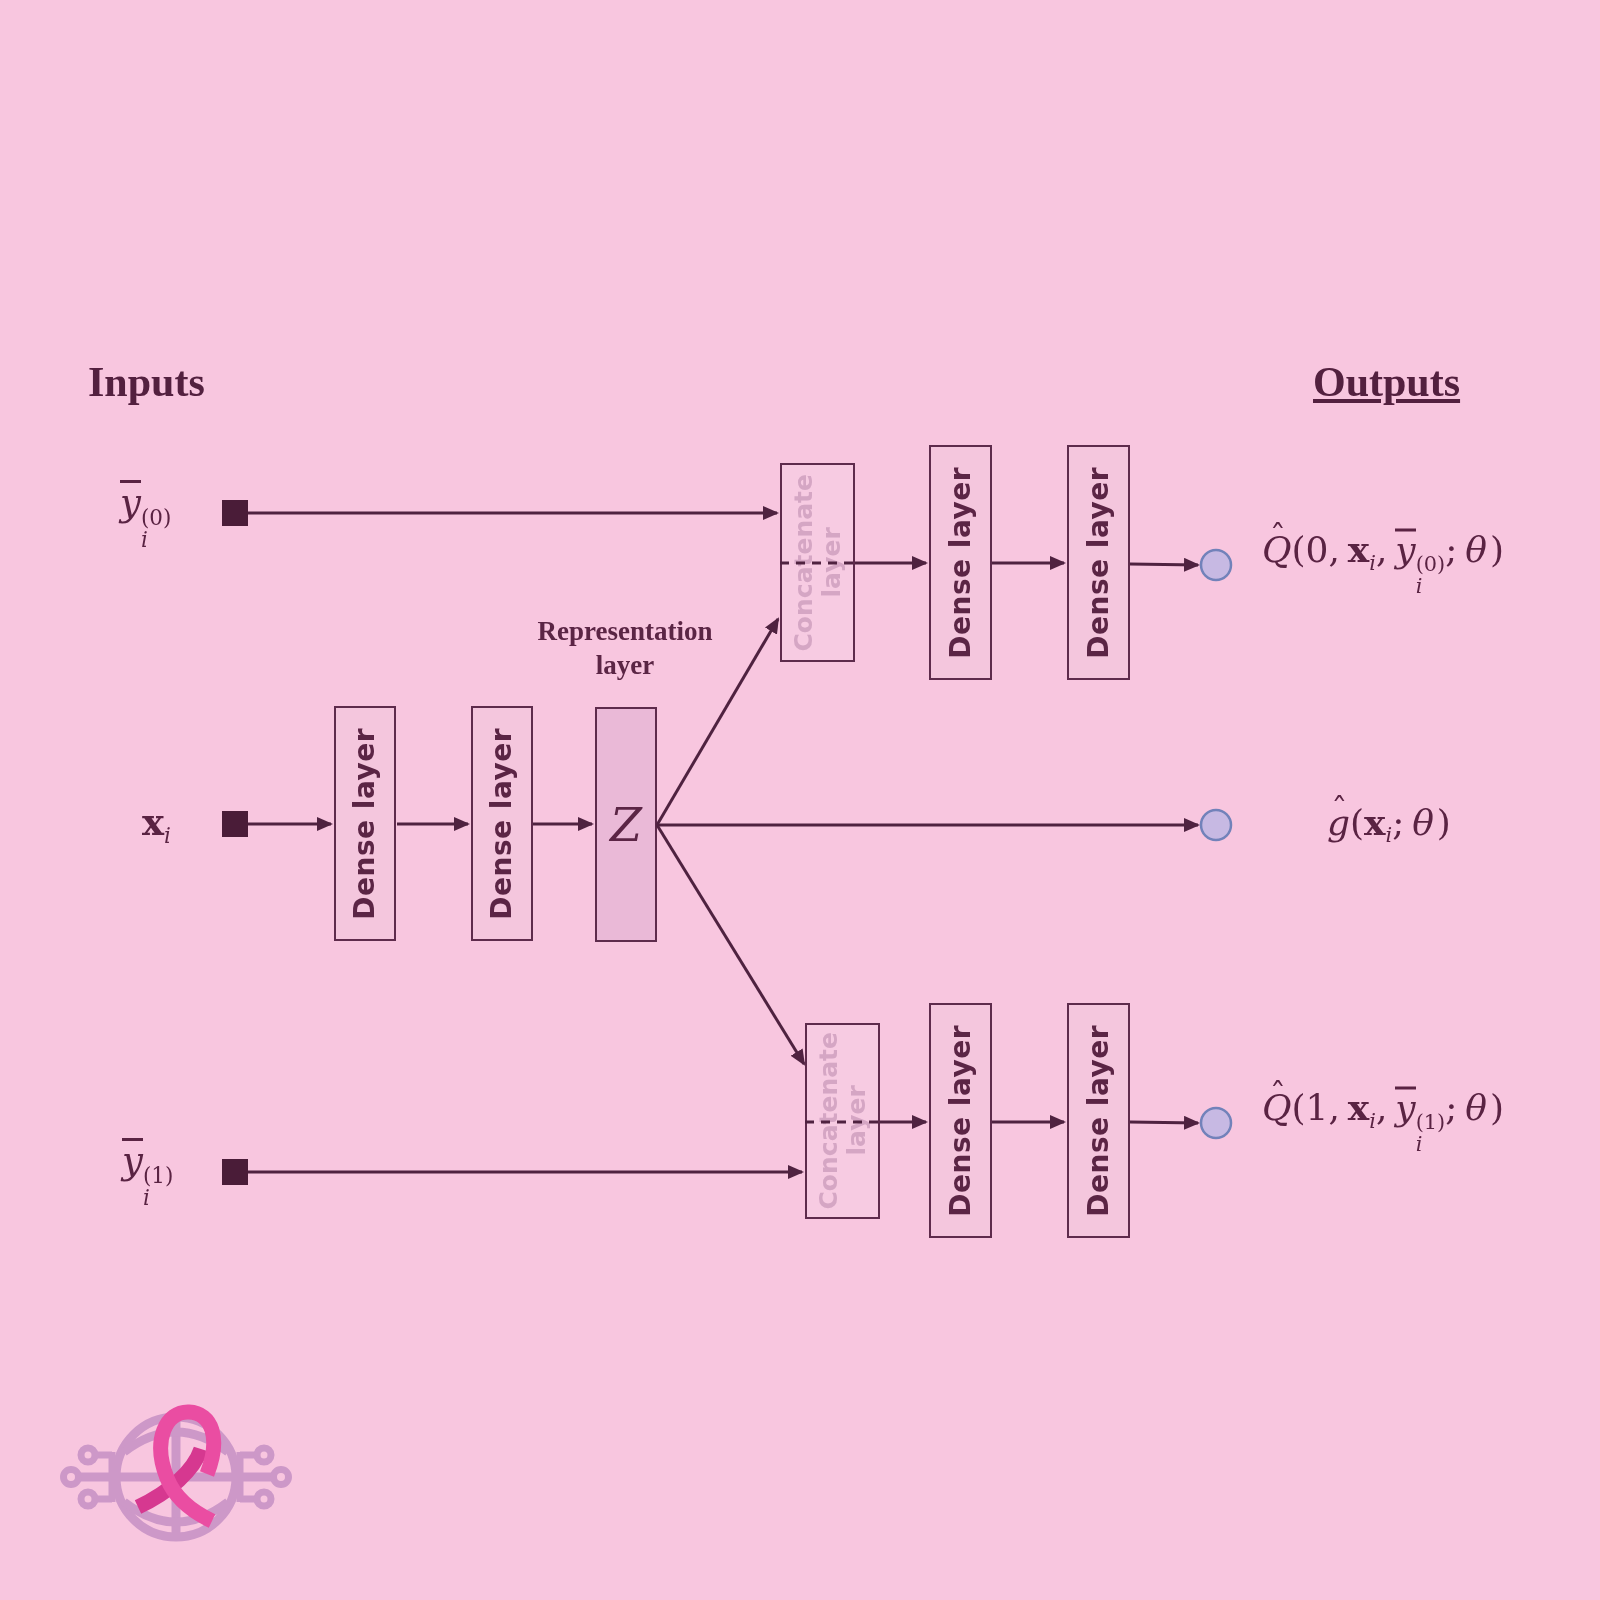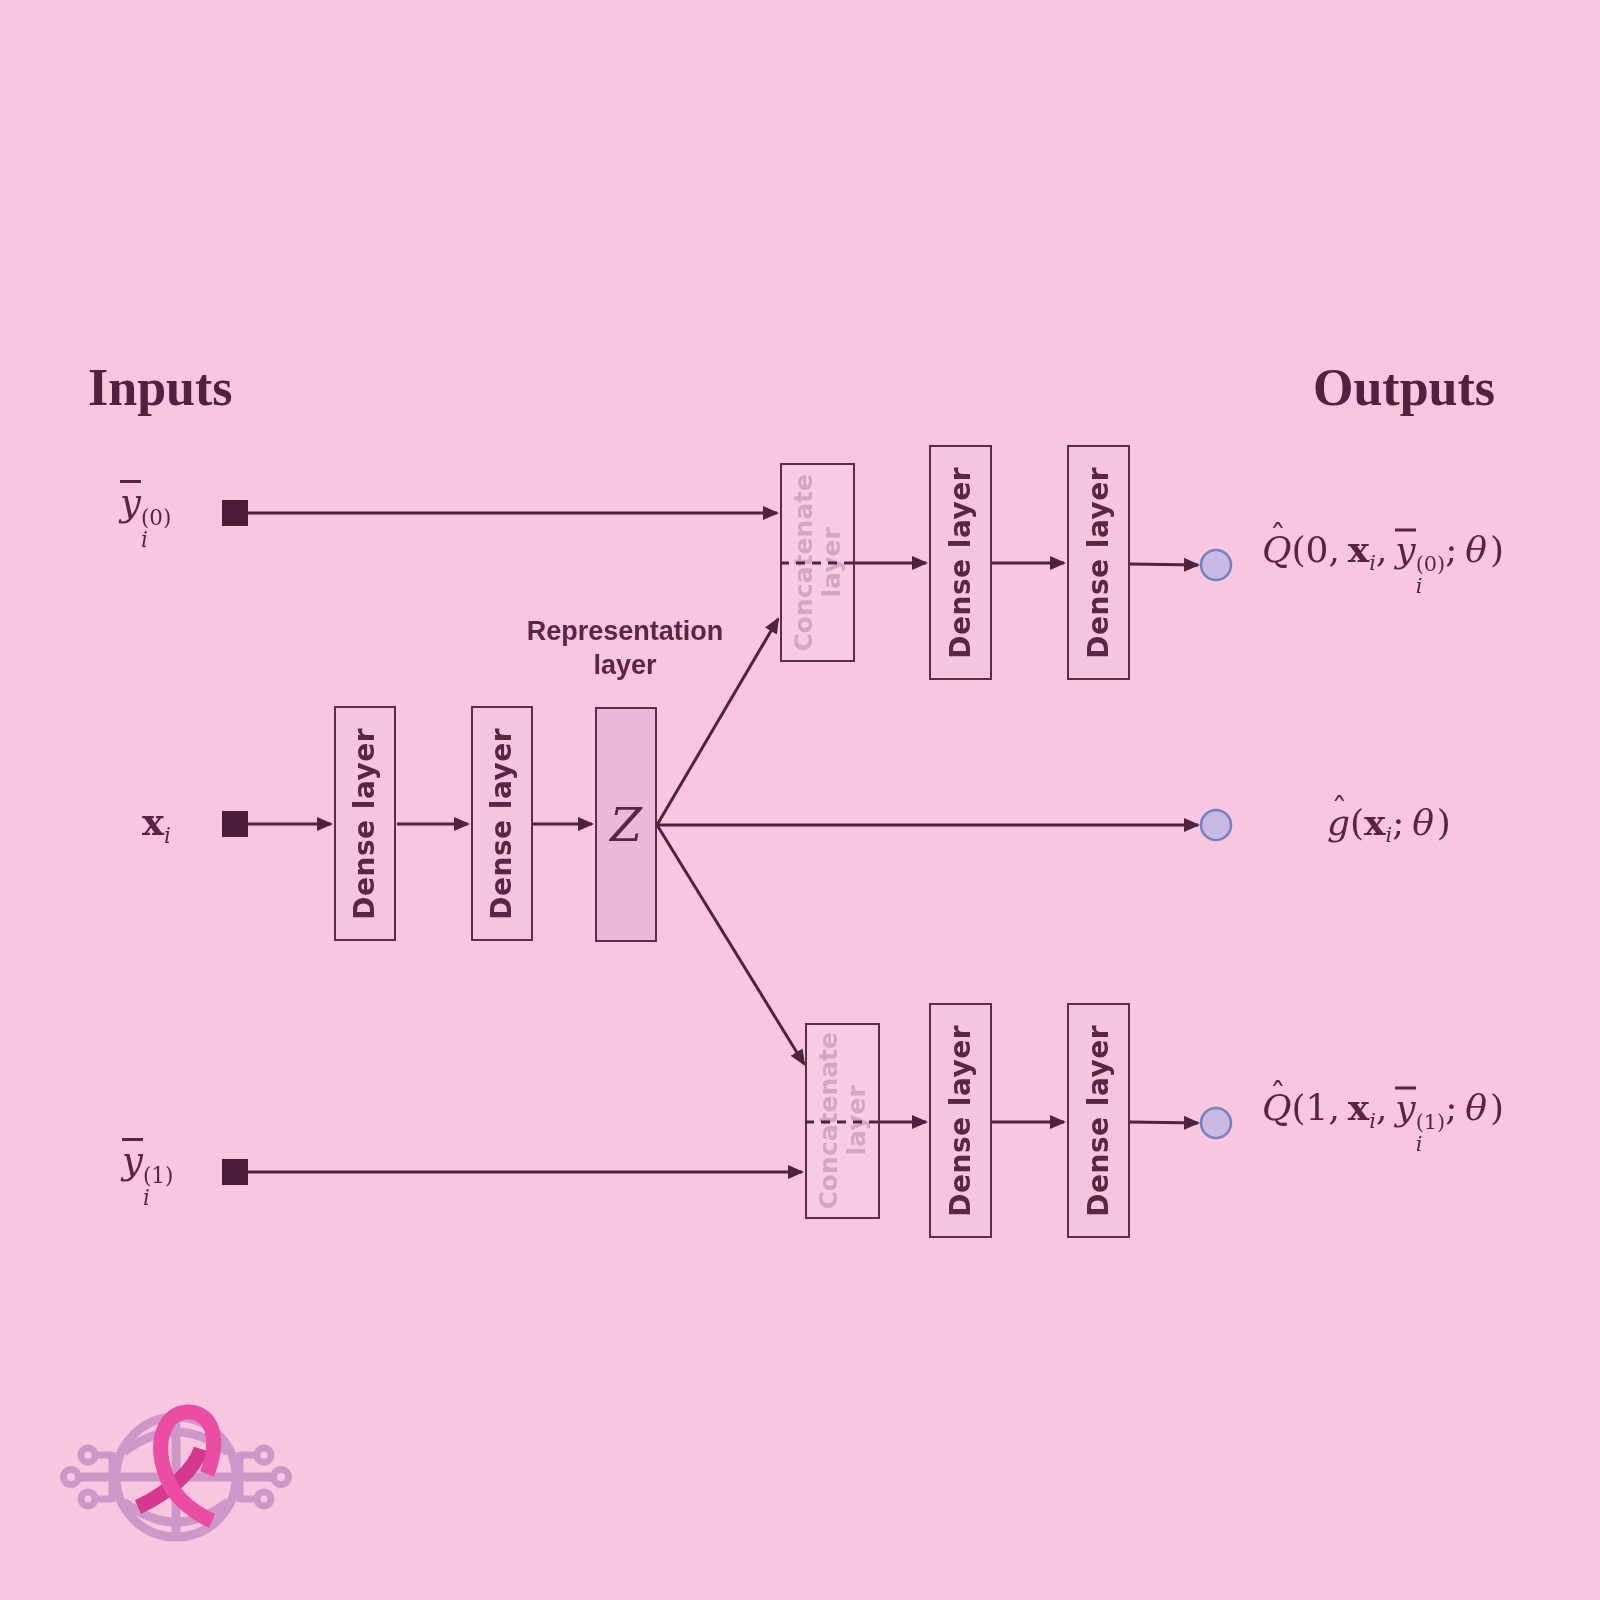--- a/index.html
+++ b/index.html
@@ -1,39 +1,39 @@
 <!DOCTYPE html>
 <html><head>
 <meta charset="utf-8">
 <style>
   html,body { margin:0; padding:0; }
   body { width:1600px; height:1600px; position:relative; overflow:hidden;
          background:#f8c6df; font-family:"Liberation Serif", serif; }
 
   
   .heading { position:absolute; font-family:"Liberation Serif", serif;
-             font-weight:bold; font-size:52px; color:#53203f; }
+             font-weight:bold; font-size:42px; color:#53203f; }
 
   
   .box { position:absolute; box-sizing:border-box; border:2px solid #5e2b4c;
          display:flex; align-items:center; justify-content:center; z-index:1; }
   .box-dense { background:#f4c6dd; }
   .box-z { background:#eab9d7; }
   .box-concat { background:#f7cbe2; }
   .vtext { writing-mode:vertical-rl; transform:rotate(180deg);
            font-family:"DejaVu Sans", sans-serif; font-weight:bold;
            text-align:center; line-height:1.12; }
   .dense-text { font-size:28px; color:#5b2545; letter-spacing:0.5px; }
   .concat-text { font-size:25px; color:#d5a6c4; }
   .concat-line { display:block; }
   .z-text { font-family:"DejaVu Serif", serif; font-style:italic;
             font-size:46px; color:#5b2545; }
 
   .rep-label { position:absolute; left:505px; top:614px; width:240px;
-               text-align:center; font-family:Liberation Sans, sans-serif;
+               text-align:center; font-family:Liberation Serif, serif;
                font-weight:bold; font-size:27px; line-height:34px;
                color:#5b2545; z-index:3; }
 
   
   .m { position:absolute; font-family:"DejaVu Serif", serif; color:#5a2343;
        white-space:nowrap; z-index:3; }
   .in-label { font-size:37px; }
   .out-label { font-size:36px; transform:translateY(-52%); }
   .it { font-style:italic; }
   .bf { font-weight:bold; }
@@ -49,21 +49,21 @@
   .gap { margin-left:0.22em; }
   .gapS { margin-left:0.08em; }
 
   svg.connectors { position:absolute; left:0; top:0; z-index:2; }
   svg.logo { position:absolute; left:40px; top:1390px; z-index:1; }
 </style>
 </head>
 <body>
 
 <div class="heading" style="left:88px; top:358px;">Inputs</div>
-<div class="heading" style="left:1313px; top:358px;">Outputs</div>
+<div class="heading" style="left:1313px; top:358px;text-decoration:underline;">Outputs</div>
 
 <div class="m in-label" style="left:120px; top:480px;">
   <span class="obar">y</span><span class="ss">
       <span class="sup">(0)</span>
       <span class="sub">i</span>
     </span>
 </div>
 
 <div class="m in-label" style="left:142px; top:800px;">
   <span class="bf">x</span><span class="sub1">i</span>

